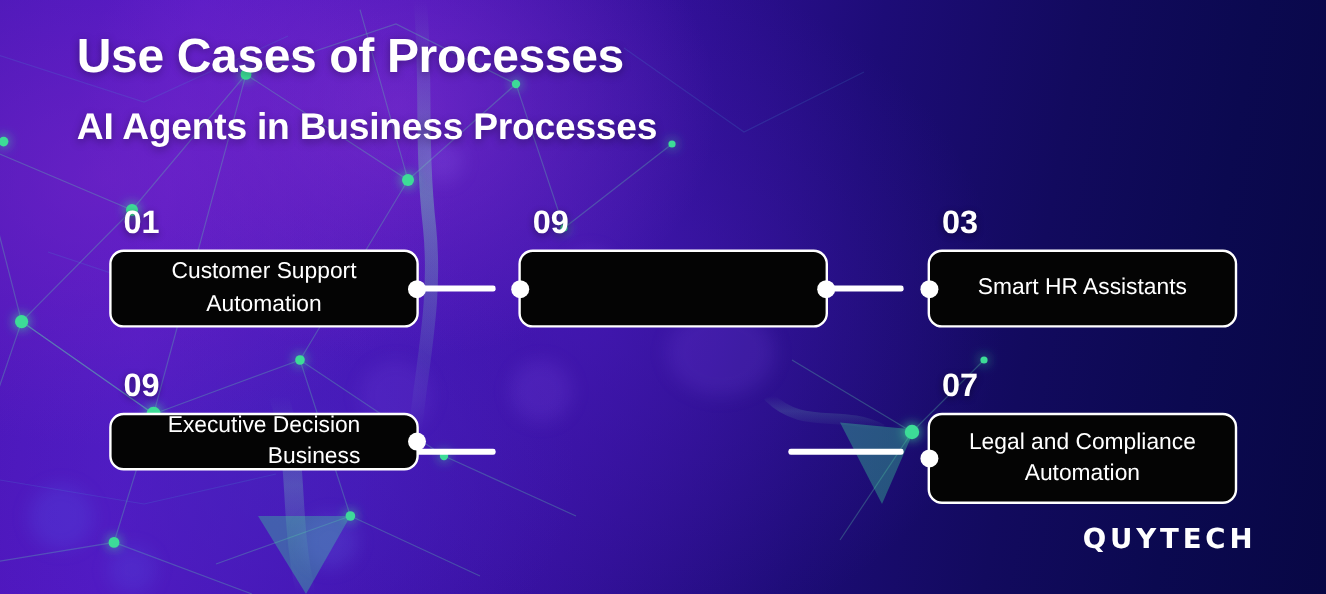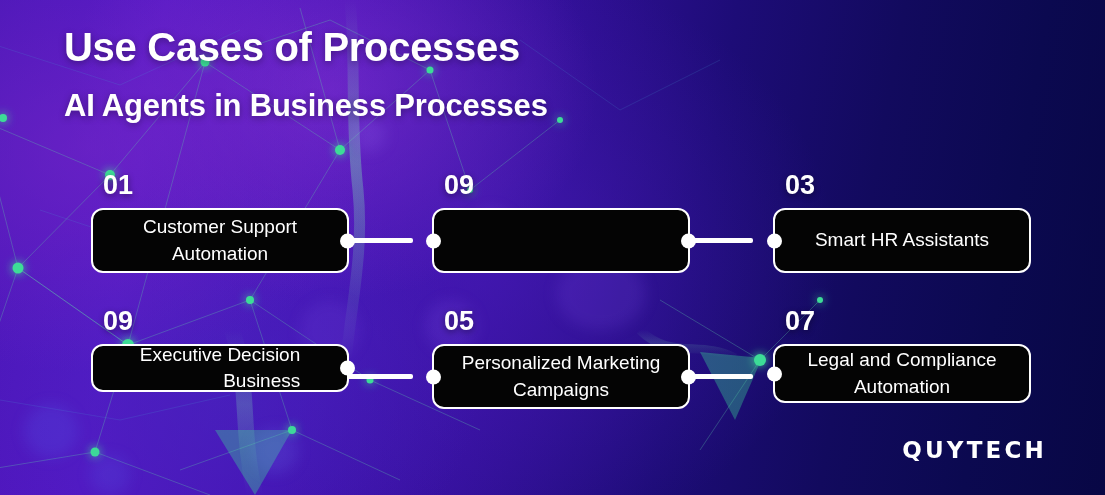--- a/index.html
+++ b/index.html
@@ -260,35 +260,24 @@
     <span class="card-number">09</span>
     <div class="card" style="width:258px; height:48px;text-align:right;">
       <span class="card-label">
         <span>Executive Decision</span><br>
         <span>Business</span>
       </span>
       <span class="dot dot-right"></span>
     </div>
   </div>
 
-  <div class="card-wrap" style="left:404px; top:344px; width:258px; height:65px;">
-    <span class="card-number">05</span>
-    <div class="card" style="width:258px; height:65px;">
-      <span class="card-label">
-        <span>Personalized Marketing</span><br>
-        <span>Campaigns</span>
-      </span>
-      <span class="dot dot-left"></span>
-      <span class="dot dot-right"></span>
-    </div>
-  </div>
 
   <div class="card-wrap" style="left:745px; top:344px; width:258px; height:65px;">
     <span class="card-number">07</span>
-    <div class="card" style="width:258px; height:59px;">
+    <div class="card" style="width:258px; height:76px;">
       <span class="card-label">
         <span>Legal and Compliance</span><br>
         <span>Automation</span>
       </span>
       <span class="dot dot-left"></span>
     </div>
   </div>
 
   <div id="logo">QUYTECH</div>
 

